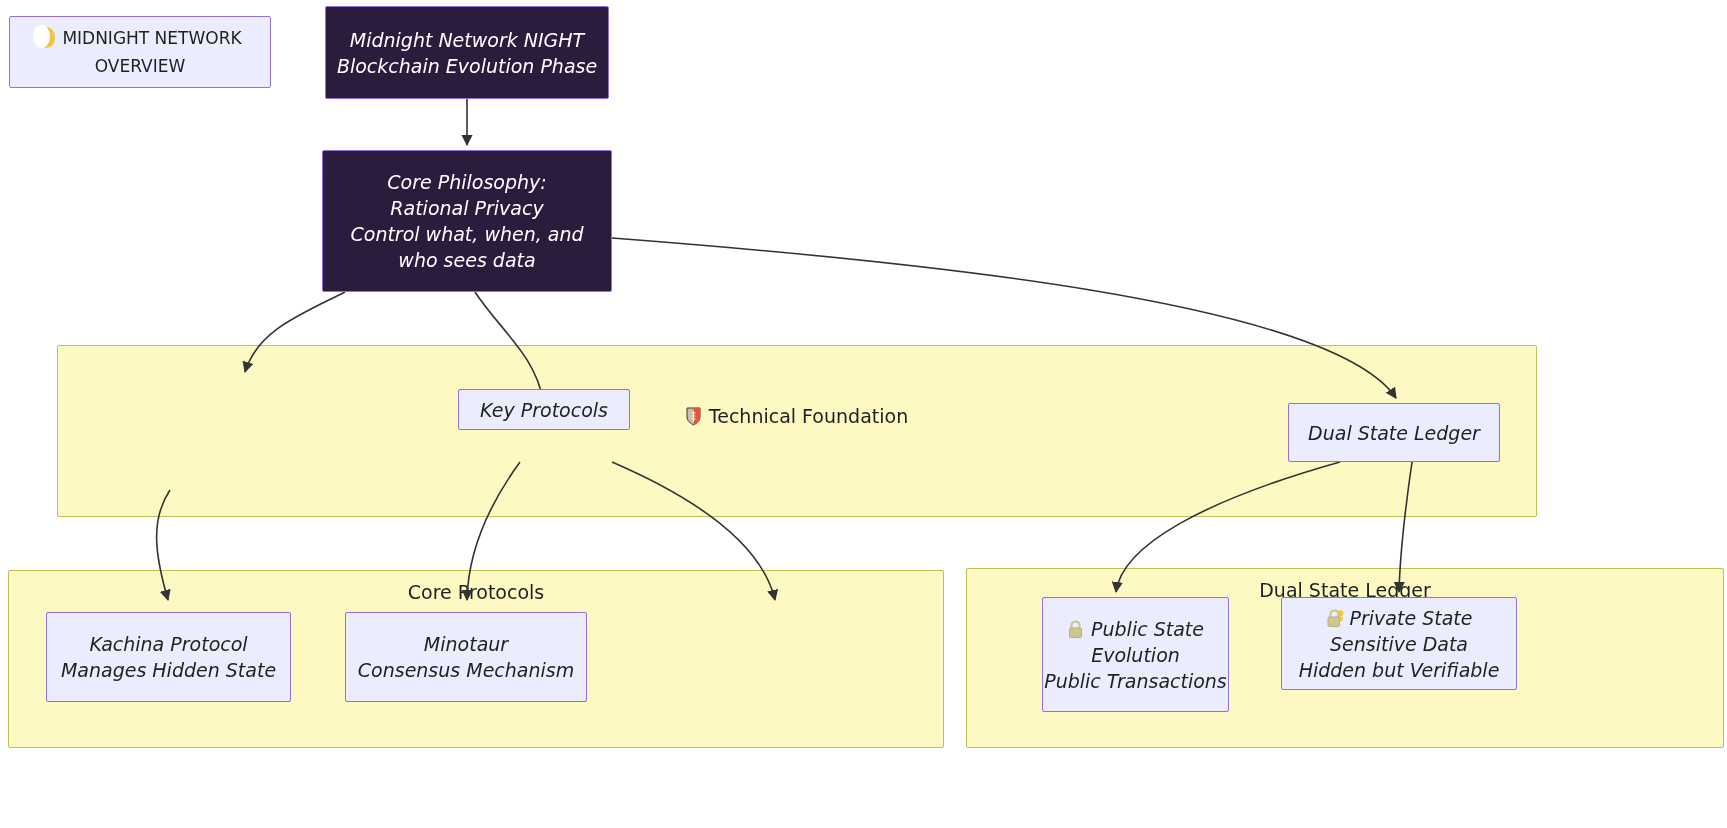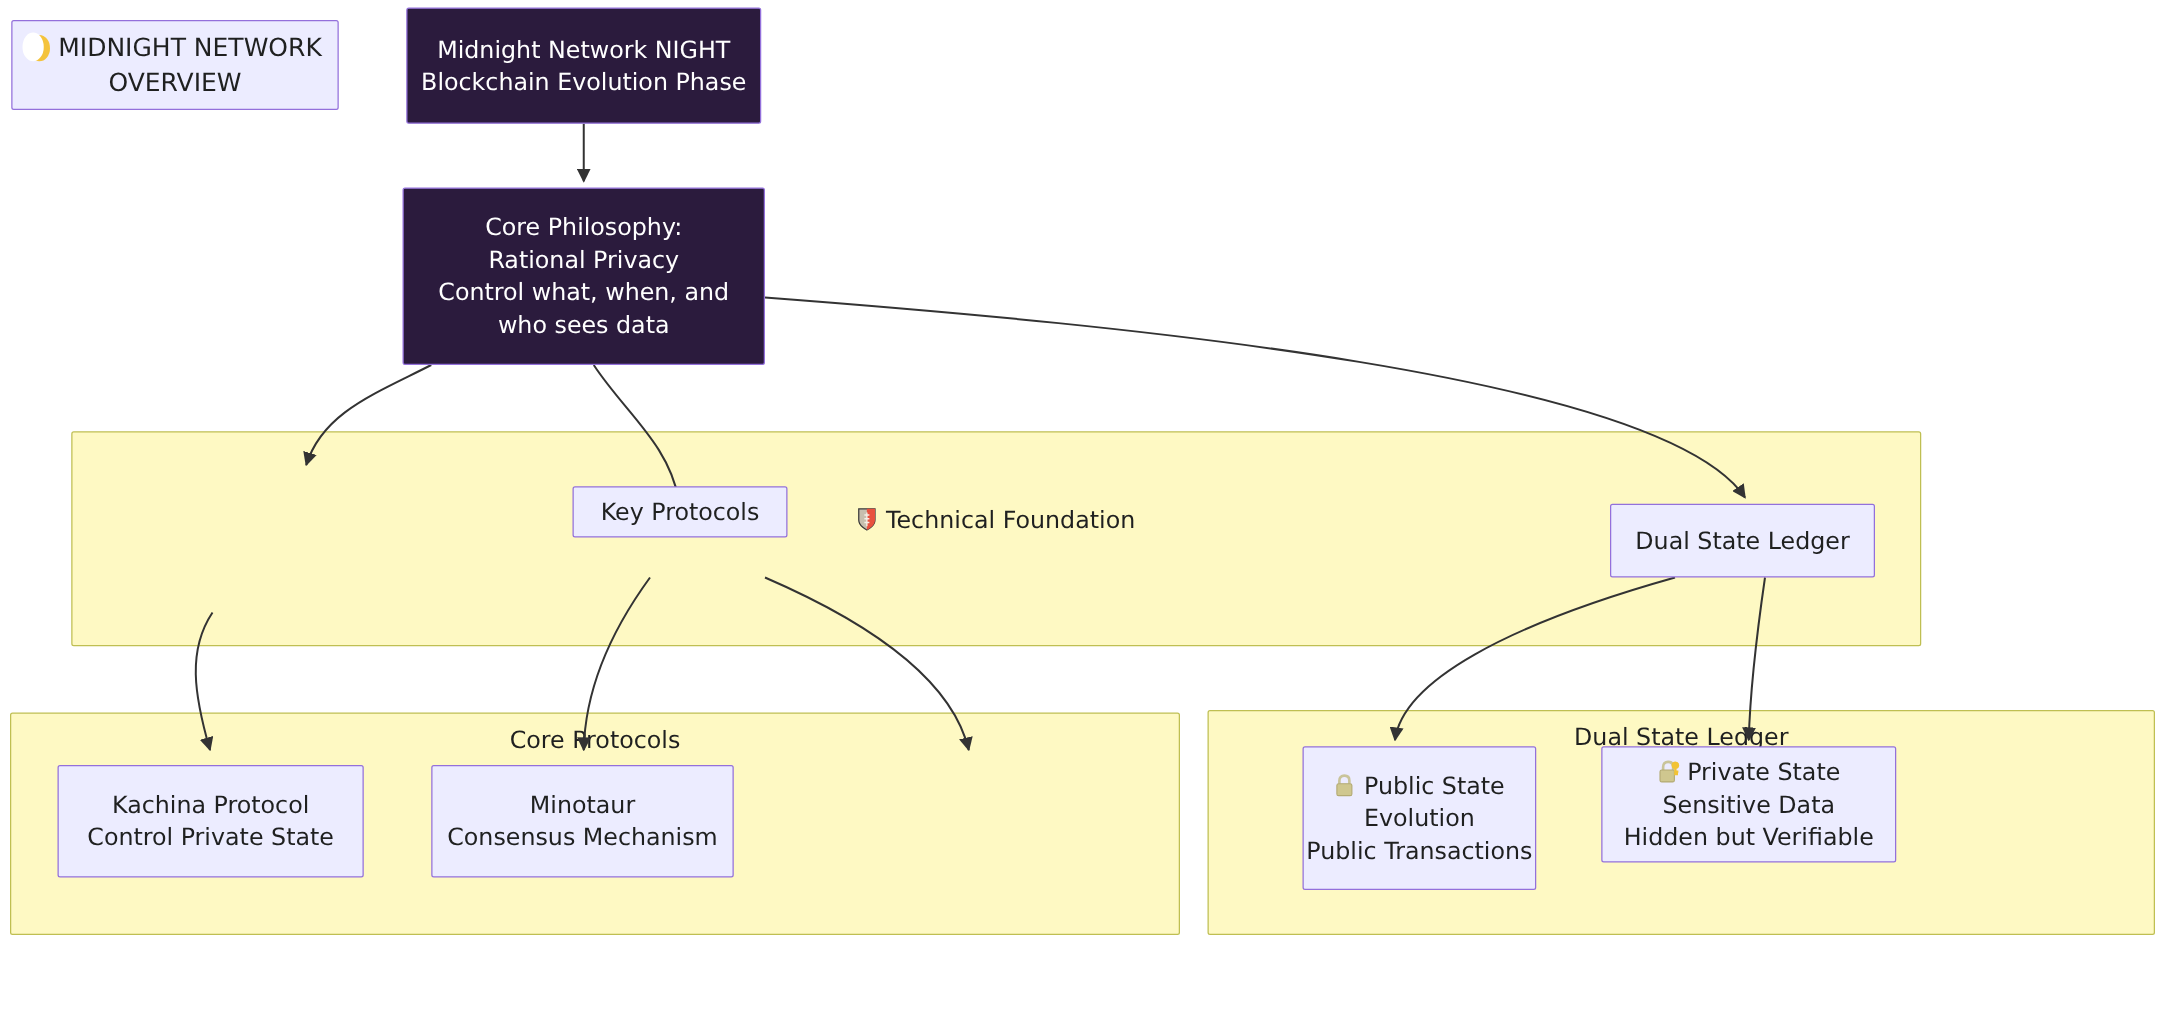--- a/index.html
+++ b/index.html
@@ -35,20 +35,21 @@
     box-sizing:border-box;
     display:flex;
     flex-direction:column;
     align-items:center;
     justify-content:center;
     text-align:center;
     border-radius:2px;
     font-size:19px;
     line-height:26px;
     padding:6px 10px;
+    font-style:italic;
   }
   .node.light{
     background:#ececff;
     border:1.6px solid #9370db;
     color:#1f2020;
   }
   .node.dark{
     background:#2b1b3d;
     border:1.6px solid #9370db;
     color:#ffffff;
@@ -56,21 +57,21 @@
   .node .ln{display:block;white-space:nowrap;}
 
   .banner{
     position:absolute;
     background:#ececff;
     border:1.6px solid #9370db;
     border-radius:2px;
     box-sizing:border-box;
     display:flex;align-items:center;justify-content:center;
     text-align:center;
-    font-size:20px;line-height:28px;
+    font-size:17px;line-height:28px;
   }
 
   
   .moon{
     display:inline-block;
     position:relative;
     width:17px;height:21px;
     vertical-align:-4px;
     margin-right:7px;
   }
@@ -174,21 +175,21 @@
   <div class="node light" style="left:458px;top:389px;width:172px;height:41px;">
     <span class="ln">Key Protocols</span>
   </div>
 
   <div class="node light" style="left:1288px;top:403px;width:212px;height:59px;">
     <span class="ln">Dual State Ledger</span>
   </div>
 
   <div class="node light" style="left:46px;top:612px;width:245px;height:90px;">
     <span class="ln">Kachina Protocol</span>
-    <span class="ln">Control Private State</span>
+    <span class="ln">Manages Hidden State</span>
   </div>
 
   <div class="node light" style="left:345px;top:612px;width:242px;height:90px;">
     <span class="ln">Minotaur</span>
     <span class="ln">Consensus Mechanism</span>
   </div>
 
 
   <div class="node light" style="left:1006px;top:597px;width:187px;height:115px;margin-left:36px;">
     <span class="ln"><span class="lock"><svg width="17" height="19" viewBox="0 0 17 19">

